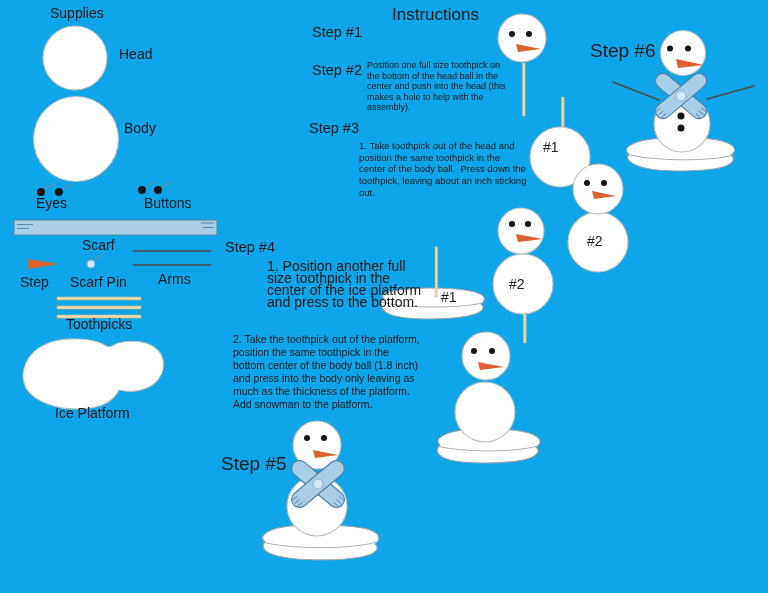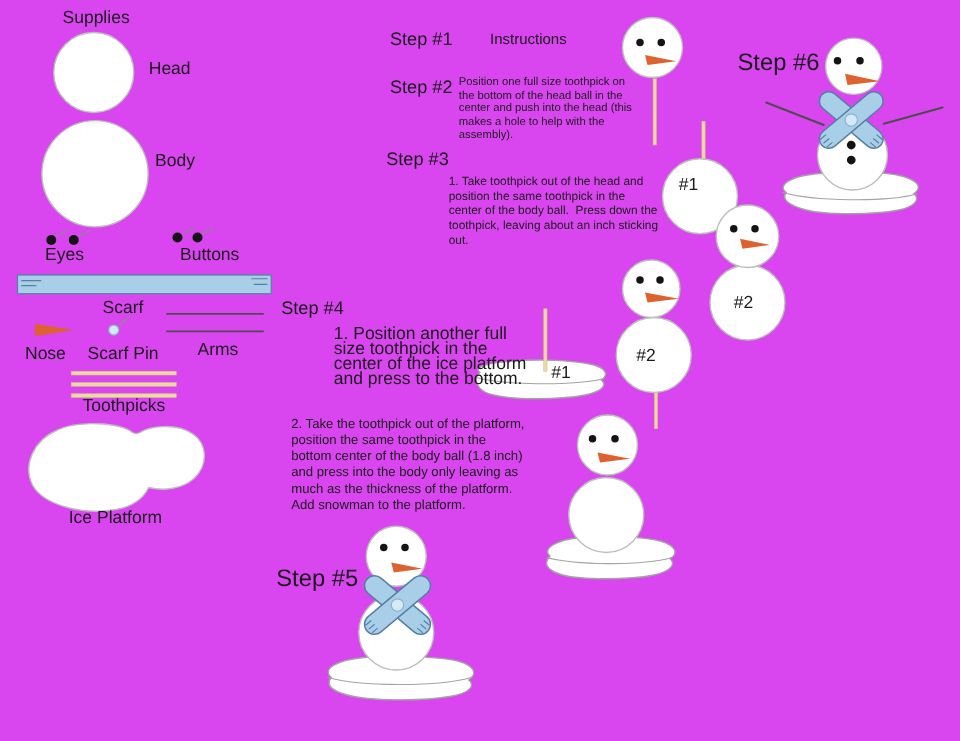--- a/index.html
+++ b/index.html
@@ -1,22 +1,22 @@
 <!DOCTYPE html>
 <html style="--c-outline: #bdbdbd; --c-platform: #a3a3a3; --c-nose: #dd6230; --c-toothpick: #ecd8a8; --c-dot: #141414; --c-arm: #4d4d4d; --c-scarf: #a9cee8; --c-scarf_edge: #5580a4; --c-pin_head: #d5e8f5; --c-pin_edge: #8db2cd; --c-text: #1a1a1a;"><head>
 <meta charset="utf-8">
 <style>
   html,body{margin:0;padding:0;background:#fff;}
   #canvas{
-    position:relative;width:768px;height:593px;background:#d946ef;overflow:hidden;
+    position:relative;width:768px;height:593px;background:#0ea5e9;overflow:hidden;
     font-family:"Liberation Sans",sans-serif;color:var(--c-text,#1a1a1a);
   }
   .abs{position:absolute;}
   .lbl{font-size:14px;line-height:15px;white-space:nowrap;}
-  .title{font-size:12px;line-height:15px;white-space:nowrap;margin-top:17px;}
+  .title{font-size:17px;line-height:15px;white-space:nowrap;}
   .step-label{font-size:14.5px;line-height:16px;white-space:nowrap;}
   .step-label-big{font-size:19px;line-height:21px;white-space:nowrap;}
   .fig-label{font-size:14px;line-height:15px;white-space:nowrap;}
   .body-text{white-space:pre-wrap;}
   svg{position:absolute;left:0;top:0;}
   .circle-outline{fill:#ffffff;stroke:var(--c-outline);stroke-width:1.1;}
   .platform{fill:#ffffff;stroke:var(--c-platform);stroke-width:1.1;}
   .rim{fill:none;stroke:var(--c-platform);stroke-width:0.9;}
   .nose{fill:var(--c-nose);}
   .toothpick{fill:var(--c-toothpick);stroke:#d8bd86;stroke-width:0.5;}
@@ -167,21 +167,21 @@
       <circle class="dot" cx="681" cy="128" r="3.5"></circle>
     </g>
   </svg>
 
   <div class="abs lbl" style="left:50px;top:6px;">Supplies</div>
   <div class="abs lbl" style="left:119px;top:47px;">Head</div>
   <div class="abs lbl" style="left:124px;top:121px;">Body</div>
   <div class="abs lbl" style="left:36px;top:196px;">Eyes</div>
   <div class="abs lbl" style="left:126px;top:196px;margin-left:18px;">Buttons</div>
   <div class="abs lbl" style="left:82px;top:238px;">Scarf</div>
-  <div class="abs lbl" style="left:20px;top:275px;">Nose</div>
+  <div class="abs lbl" style="left:20px;top:275px;">Step</div>
   <div class="abs lbl" style="left:70px;top:275px;">Scarf Pin</div>
   <div class="abs lbl" style="left:158px;top:272px;">Arms</div>
   <div class="abs lbl" style="left:66px;top:317px;">Toothpicks</div>
   <div class="abs lbl" style="left:55px;top:406px;">Ice Platform</div>
 
   <div class="abs title" style="left:392px;top:7px;">Instructions</div>
 
   <div class="abs step-label" style="left:312px;top:24px;">Step #1</div>
 
   <div class="abs step-label" style="left:312px;top:62px;">Step #2</div>

